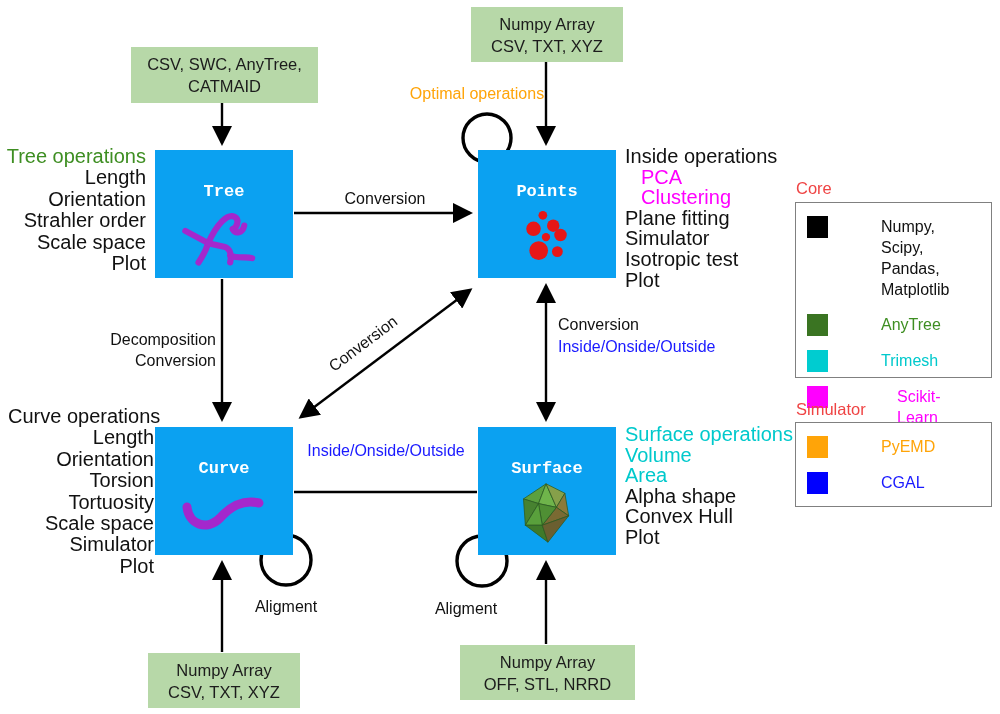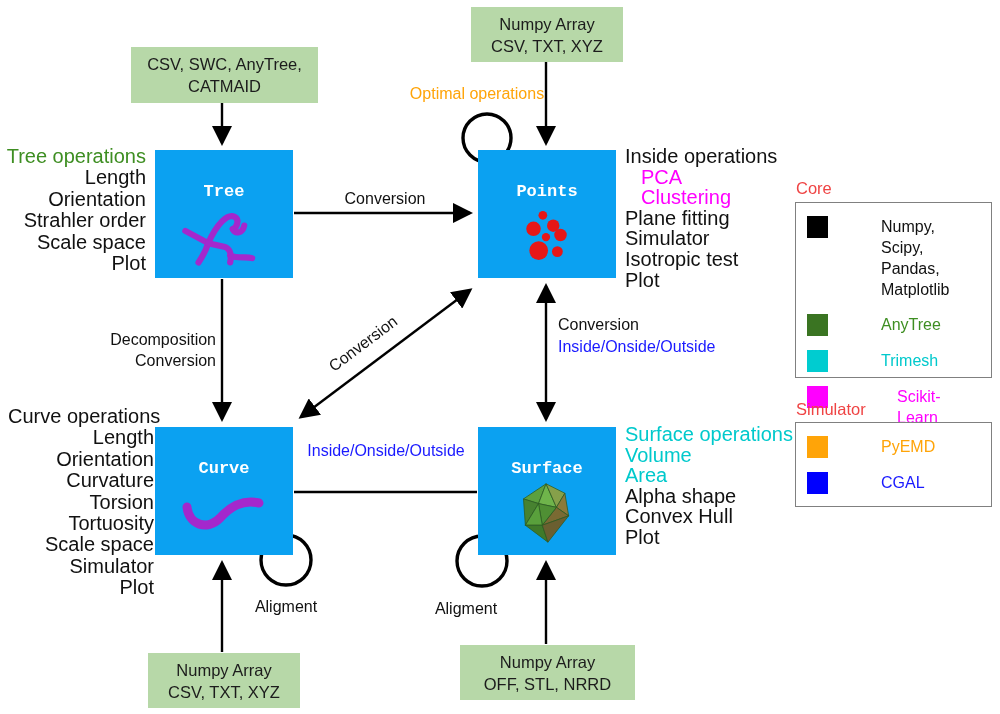--- a/index.html
+++ b/index.html
@@ -149,21 +149,20 @@
     <div>Plane fitting</div>
     <div>Simulator</div>
     <div>Isotropic test</div>
     <div>Plot</div>
   </div>
 
   <div class="ops right" style="left:0;top:406px;width:146px;padding-left:8px;">
     <div>Curve operations</div>
     <div>Length</div>
     <div>Orientation</div>
-    <div>Curvature</div>
     <div>Torsion</div>
     <div>Tortuosity</div>
     <div>Scale space</div>
     <div>Simulator</div>
     <div>Plot</div>
   </div>
 
   <div class="ops" style="left:625px;top:424px;line-height:20.6px;">
     <div class="t-cyan">Surface operations</div>
     <div class="t-cyan">Volume</div>

